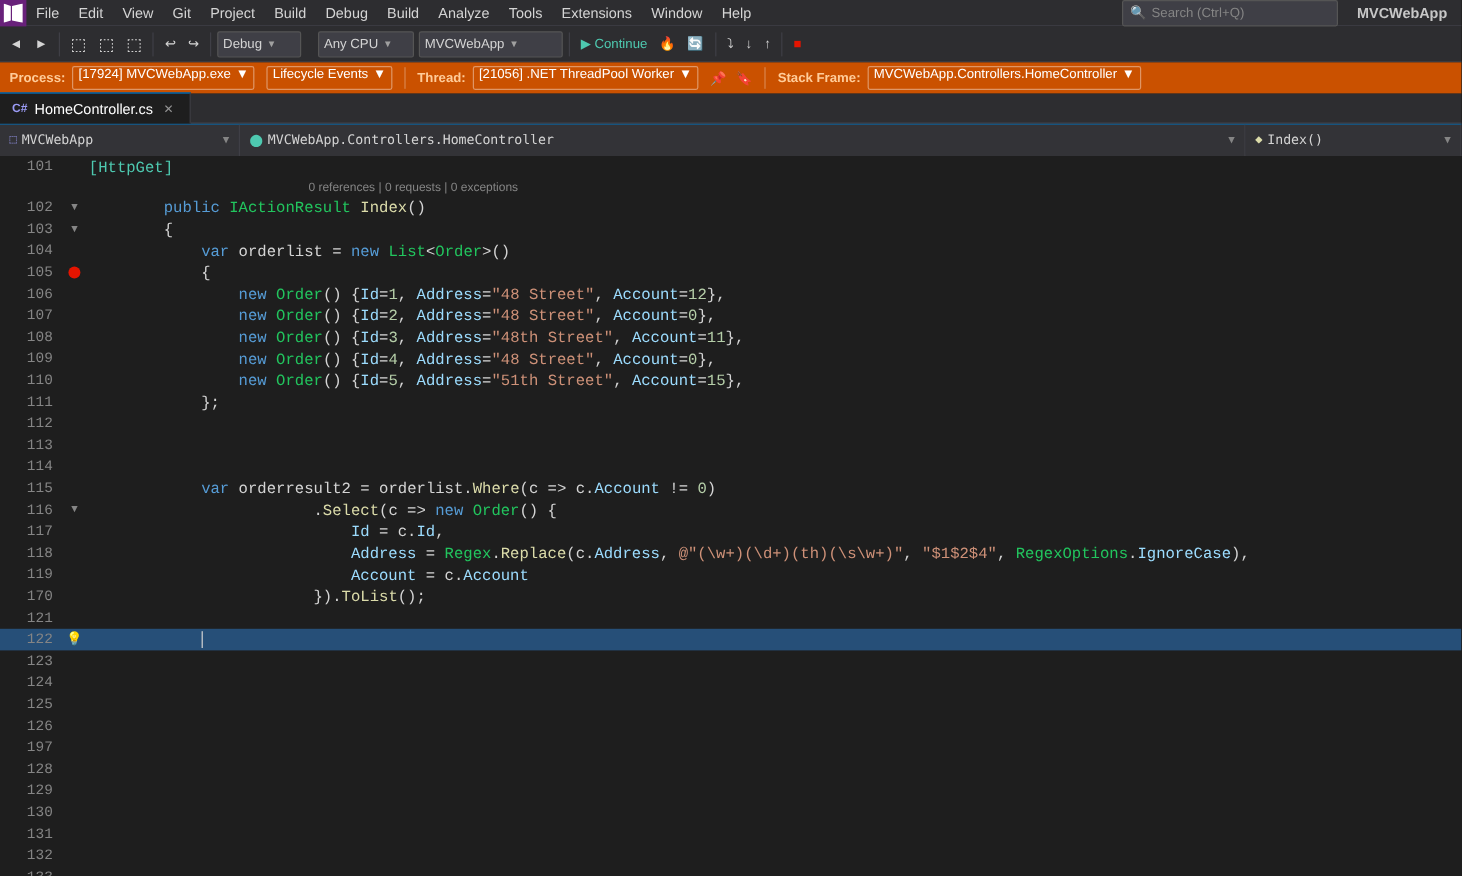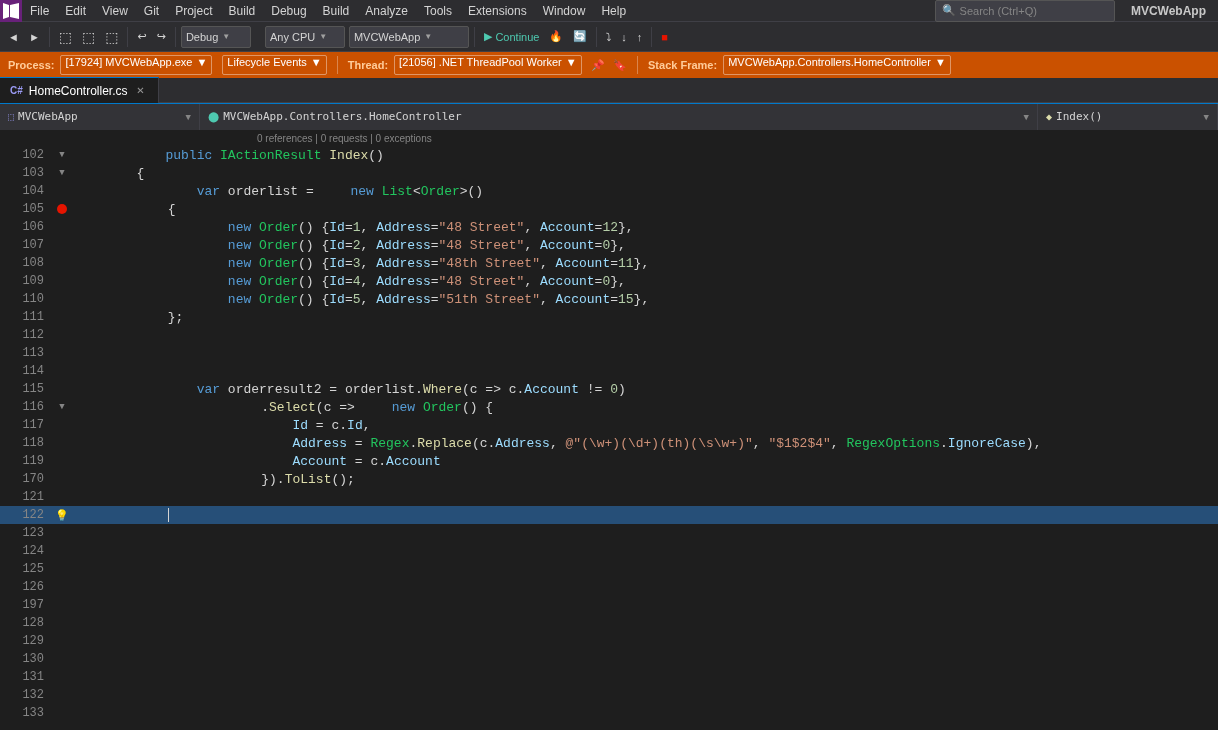--- a/index.html
+++ b/index.html
@@ -40,21 +40,21 @@
     #code-area { flex: 1; overflow: hidden; padding: 0; position: relative; }
 
     .code-line { display: flex; height: 18px; align-items: center; }
     .line-num { width: 52px; text-align: right; padding-right: 8px; color: #858585; font-size: 12px; flex-shrink: 0; user-select: none; }
     .line-gutter { width: 20px; flex-shrink: 0; display: flex; align-items: center; justify-content: center; }
     .line-content { flex: 1; white-space: pre; font-size: 13px; padding-left: 2px; }
     .collapse-icon { color: #858585; font-size: 9px; cursor: pointer; }
     .breakpoint { width: 10px; height: 10px; background: #e51400; border-radius: 50%; }
 
     
-    .kw { color: #569cd6; margin-left: 29px; } 
+    .kw { color: #569cd6; } 
     .type { color: #22c55e; } 
     .str { color: #ce9178; } 
     .comment { color: #6a9955; } 
     .num { color: #b5cea8; } 
     .method { color: #dcdcaa; } 
     .attr { color: #9cdcfe; } 
     .plain { color: #d4d4d4; } 
     .punct { color: #d4d4d4; } 
     .annotation { color: #4ec9b0; } 
     .lightbulb { color: #ffcc00; font-size: 11px; cursor: pointer; }
@@ -192,20 +192,25 @@
       <span style="color:#dcdcaa; font-size:10px;">◆</span>
       <span>Index()</span>
     </span>
     <span style="color:#858585; font-size:9px;">▼</span>
   </div>
 </div>
 
 <div id="editor">
   <div id="code-area" style="width:100%; overflow: hidden;">
 
+    <div class="code-line">
+      <span class="line-num">101</span>
+      <span class="line-gutter"></span>
+      <span class="line-content"><span class="annotation">[HttpGet]</span></span>
+    </div>
 
     <div class="code-line" style="height:16px;">
       <span class="line-num" style="font-size:10px;"></span>
       <span class="line-gutter"></span>
       <span class="line-content" style="font-size:10px; color:#858585; font-family:'Segoe UI',sans-serif; padding-left: 185px;">0 references | 0 requests | 0 exceptions</span>
     </div>
 
     <div class="code-line">
       <span class="line-num">102</span>
       <span class="line-gutter">

